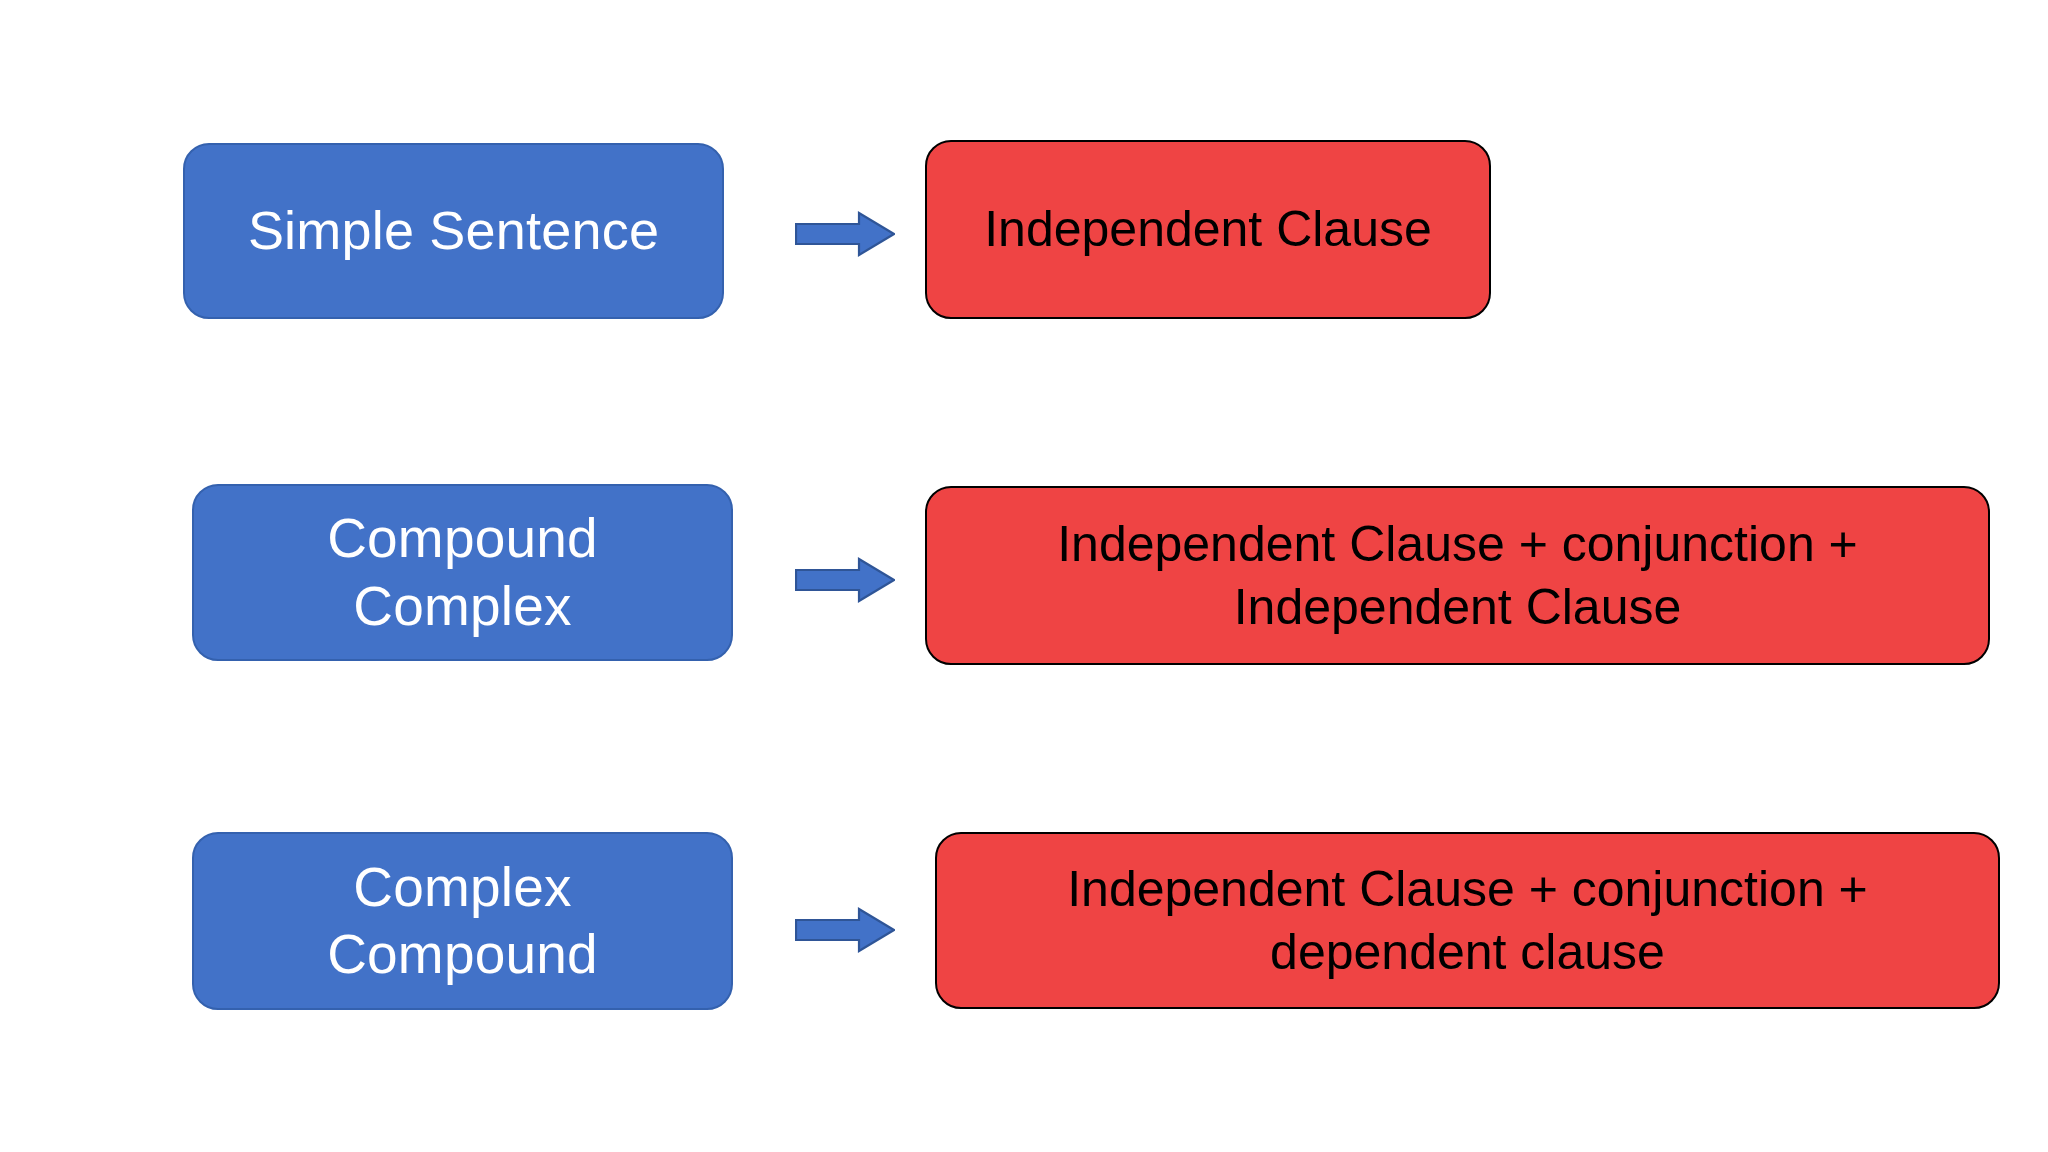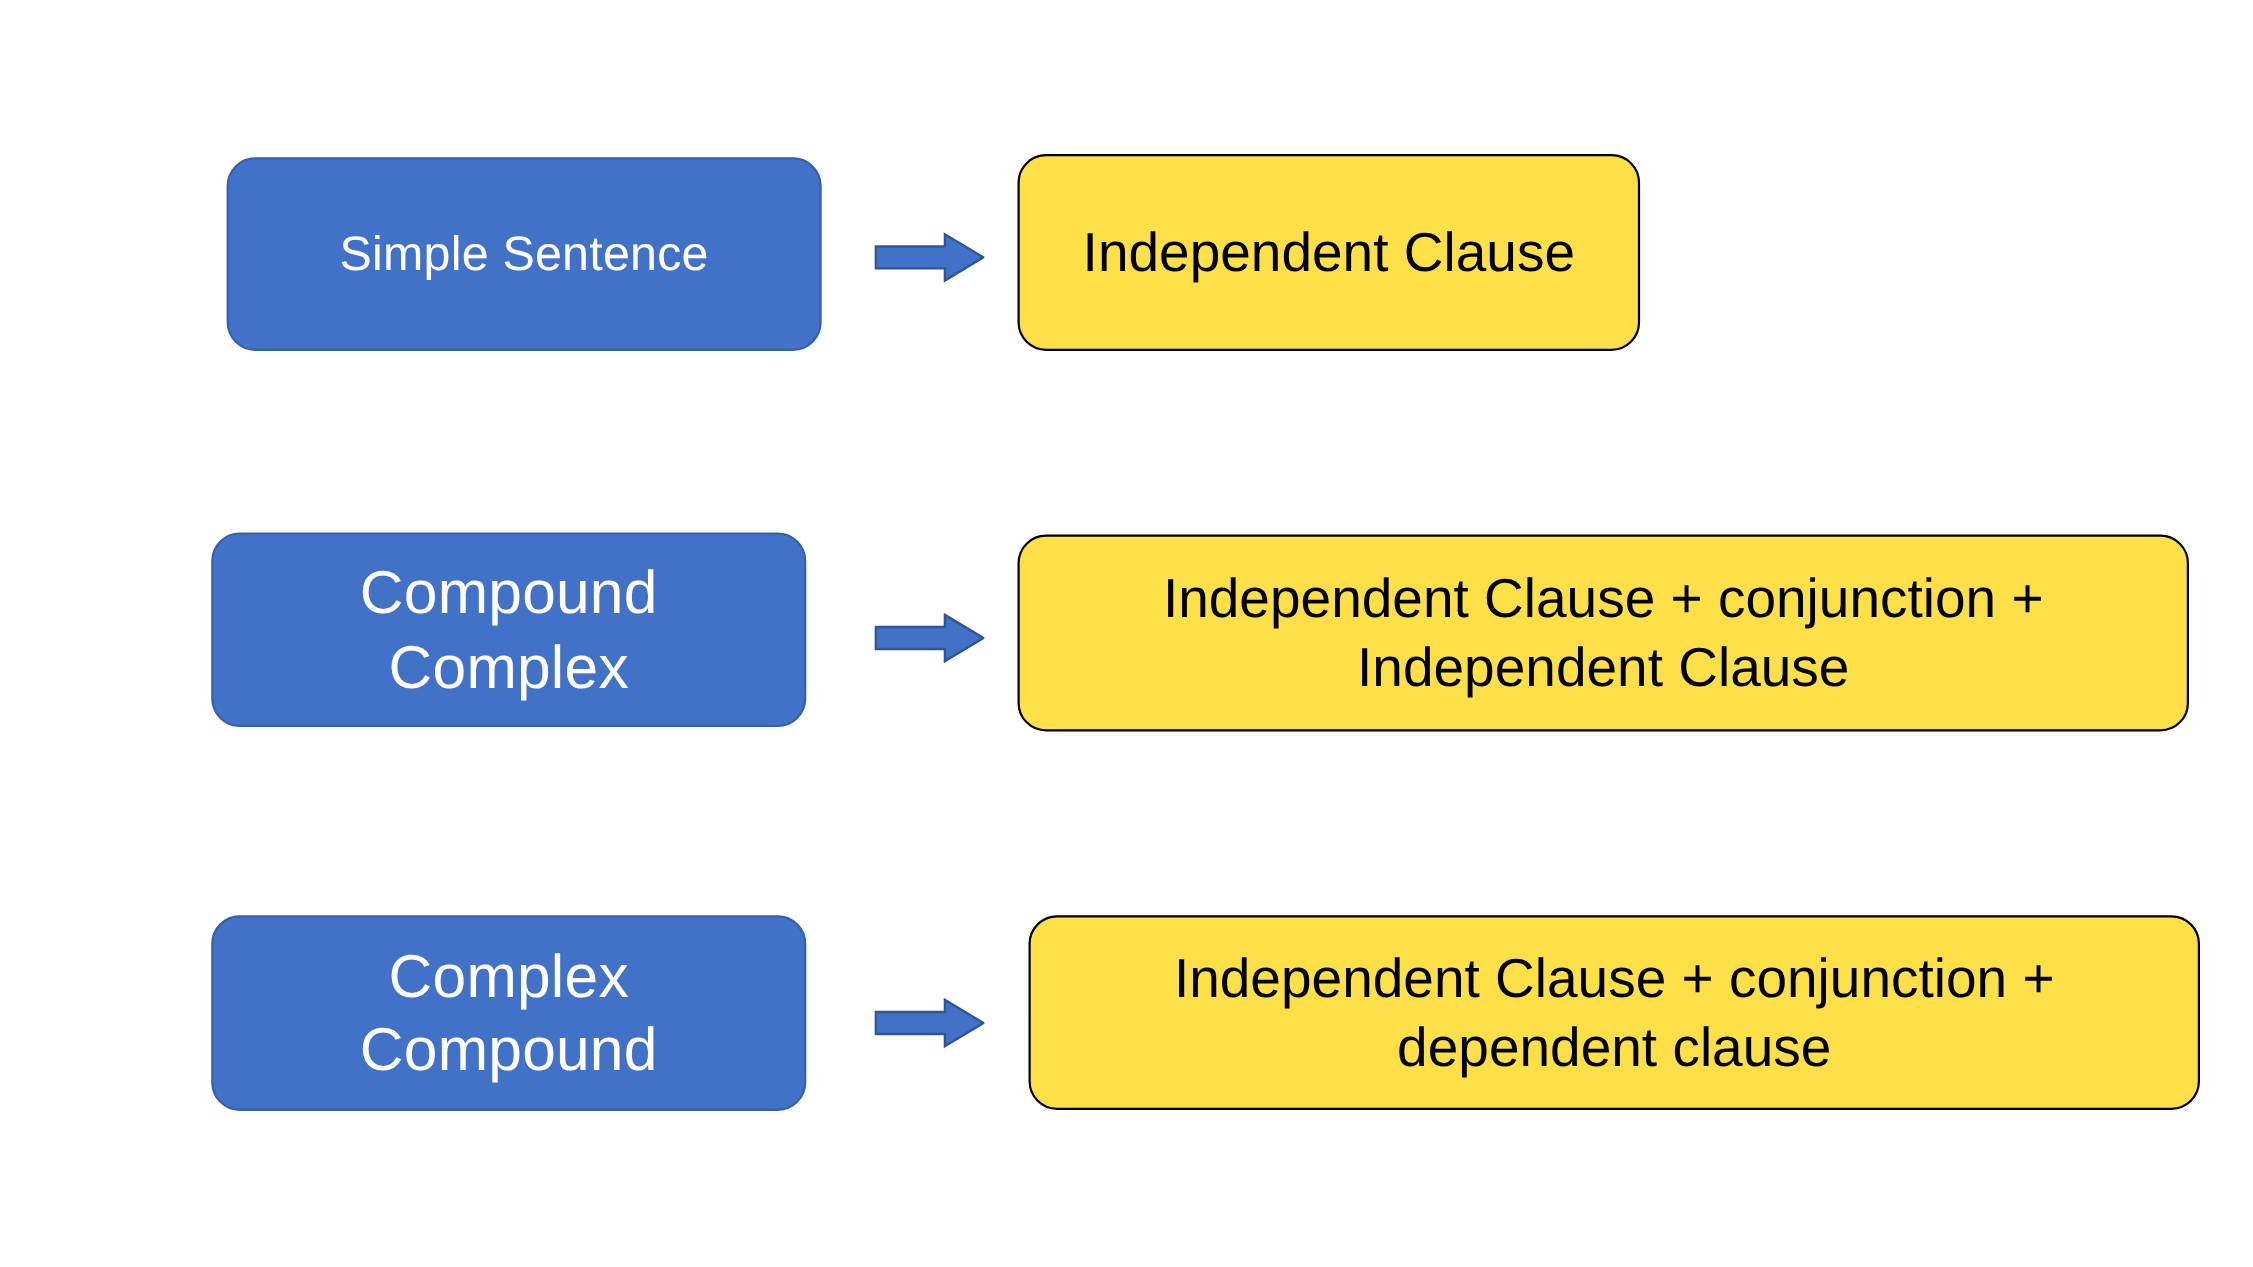--- a/index.html
+++ b/index.html
@@ -35,21 +35,21 @@
   .blue-box .bx-label {
     display: block;
     line-height: 1.22;
     white-space: pre-line;
   }
 
   
   .white-box {
     position: absolute;
     box-sizing: border-box;
-    background: #fde047;
+    background: #ef4444;
     border: 2.5px solid #000000;
     border-radius: 26px;
     display: flex;
     align-items: center;
     justify-content: center;
     text-align: center;
     color: #000000;
   }
   .white-box .wx-label {
     display: block;
@@ -57,21 +57,21 @@
     white-space: pre-line;
   }
 
   
   .arrow {
     position: absolute;
   }
   .arrow svg { display: block; }
 
   
-  #blue-1  { left: 206px; top: 143px; width: 541px;  height: 176px; font-size: 44px; }
+  #blue-1  { left: 183px; top: 143px; width: 541px;  height: 176px; font-size: 54px; }
   #arrow-1 { left: 795px; top: 211px; width: 100px;  height: 46px; }
   #white-1 { left: 925px; top: 140px; width: 566px;  height: 179px; font-size: 50px; }
 
   
   #blue-2  { left: 192px; top: 484px; width: 541px;  height: 177px; font-size: 55px; }
   #arrow-2 { left: 795px; top: 557px; width: 100px;  height: 46px; }
   #white-2 { left: 925px; top: 486px; width: 1065px; height: 179px; font-size: 50px; }
 
   
   #blue-3  { left: 192px; top: 832px; width: 541px;  height: 178px; font-size: 55px; }

